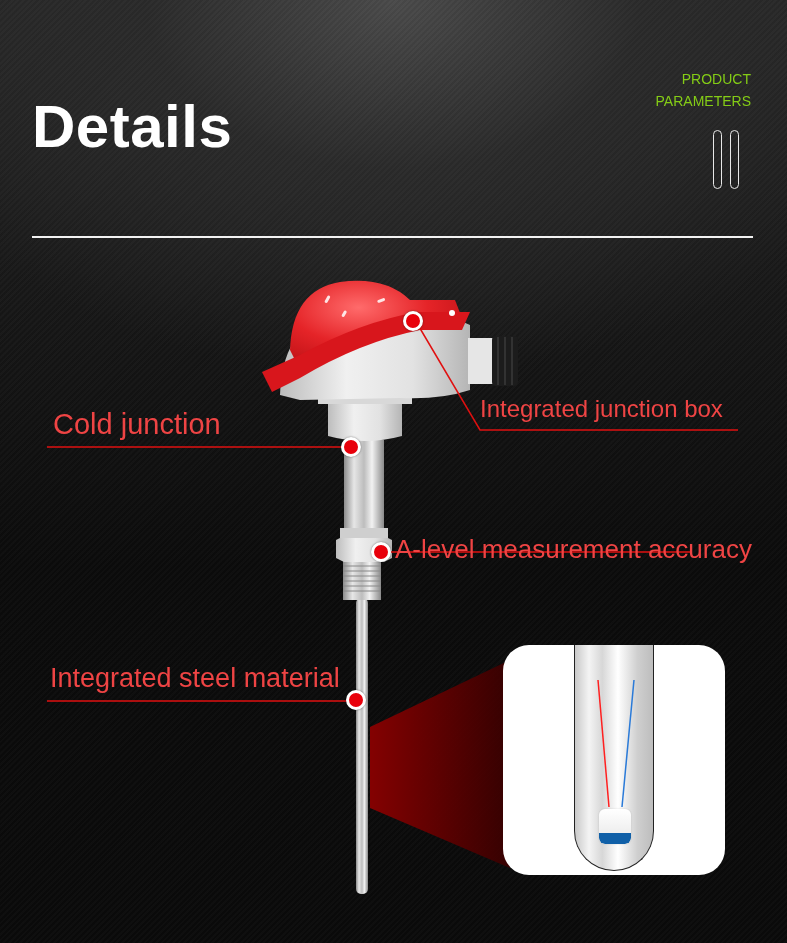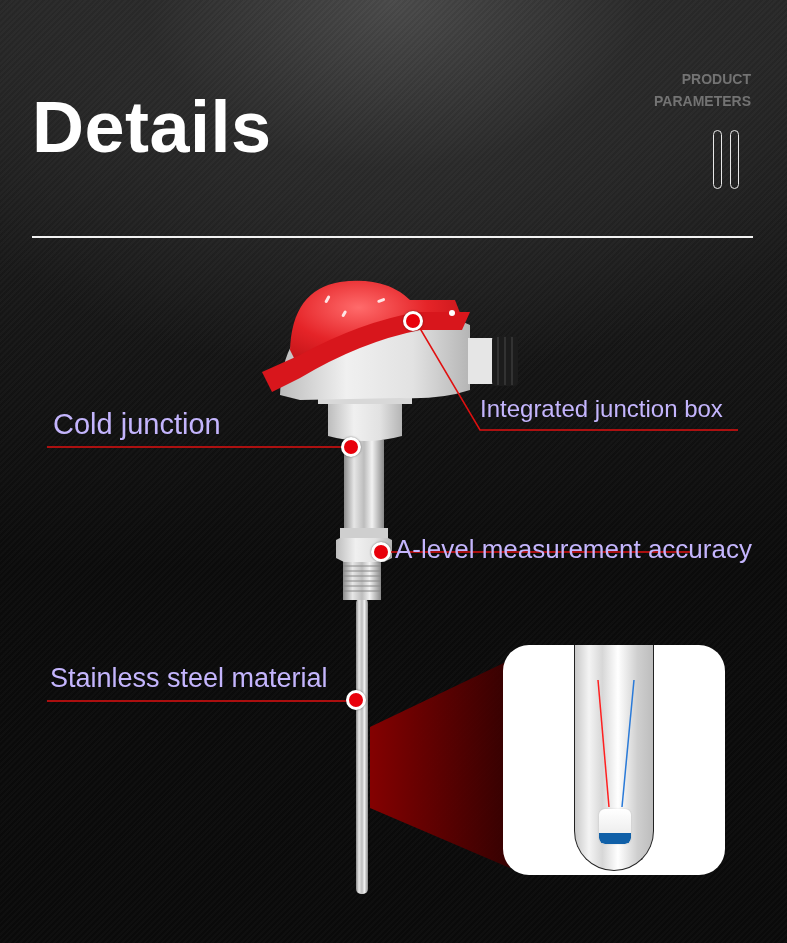--- a/index.html
+++ b/index.html
@@ -13,34 +13,34 @@
     background:
       radial-gradient(ellipse 70% 40% at 50% 0%, #4a4a4a 0%, #2a2a2a 45%, rgba(20,20,20,0) 100%),
       linear-gradient(180deg, #262626 0%, #161616 35%, #0b0b0b 60%, #0a0a0a 100%);
   }
   .bg::after {
     content:""; position:absolute; inset:0;
     background: repeating-linear-gradient(135deg, rgba(255,255,255,0.018) 0 2px, rgba(0,0,0,0.03) 2px 4px);
   }
   .title {
     position:absolute; left:32px; top:92px;
-    font-size:72px; font-weight:bold; color:#fff; letter-spacing:0.5px; line-height:70px;
+    font-size:60px; font-weight:bold; color:#fff; letter-spacing:0.5px; line-height:70px;
   }
   .sub {
     position:absolute; right:36px; top:68px; text-align:right;
-    color:#737373; font-size:14px; line-height:22px;font-weight:bold;
+    color:#84cc16; font-size:14px; line-height:22px;
   }
   .pills { position:absolute; left:713px; top:130px; }
   .pill {
     position:absolute; top:0; width:9px; height:59px;
     border:1.5px solid #e8e8e8; border-radius:6px; box-sizing:border-box;
   }
   .rule { position:absolute; left:32px; top:236px; width:721px; height:2px; background:#f2f2f2; }
 
-  .label { position:absolute; color:#c4b5fd; font-size:29px; line-height:34px; white-space:nowrap; }
+  .label { position:absolute; color:#ef4444; font-size:29px; line-height:34px; white-space:nowrap; }
   .label.sm { font-size:27px; }
   .dot {
     position:absolute; width:14px; height:14px; border-radius:50%;
     background:#e8000b; border:3px solid #fff; box-shadow:0 0 2px rgba(0,0,0,0.5);
   }
 
   .zoombox {
     position:absolute; left:503px; top:645px; width:222px; height:230px;
     background:#fff; border-radius:26px; overflow:hidden;
   }
@@ -154,21 +154,21 @@
 <div class="dot" style="left:403px;top:311px"></div>
 <div class="label" style="left:480px;top:392px;font-size:24px">Integrated junction box</div>
 
 <div class="dot" style="left:341px;top:437px"></div>
 <div class="label" style="left:53px;top:407px">Cold junction</div>
 
 <div class="dot" style="left:371px;top:542px"></div>
 <div class="label sm" style="left:395px;top:532px;font-size:26px">A-level measurement accuracy</div>
 
 <div class="dot" style="left:346px;top:690px"></div>
-<div class="label sm" style="left:50px;top:661px">Stainless steel material</div>
+<div class="label sm" style="left:50px;top:661px">Integrated steel material</div>
 
 <div class="zoombox">
   <div class="tube"></div>
   <svg style="position:absolute;left:0;top:0" width="222" height="230">
     <line x1="95" y1="35" x2="106" y2="162" stroke="#ff2020" stroke-width="1.5"></line>
     <line x1="131" y1="35" x2="119" y2="162" stroke="#2a7ad8" stroke-width="1.5"></line>
   </svg>
   <div class="sensor"></div>
 </div>
 

